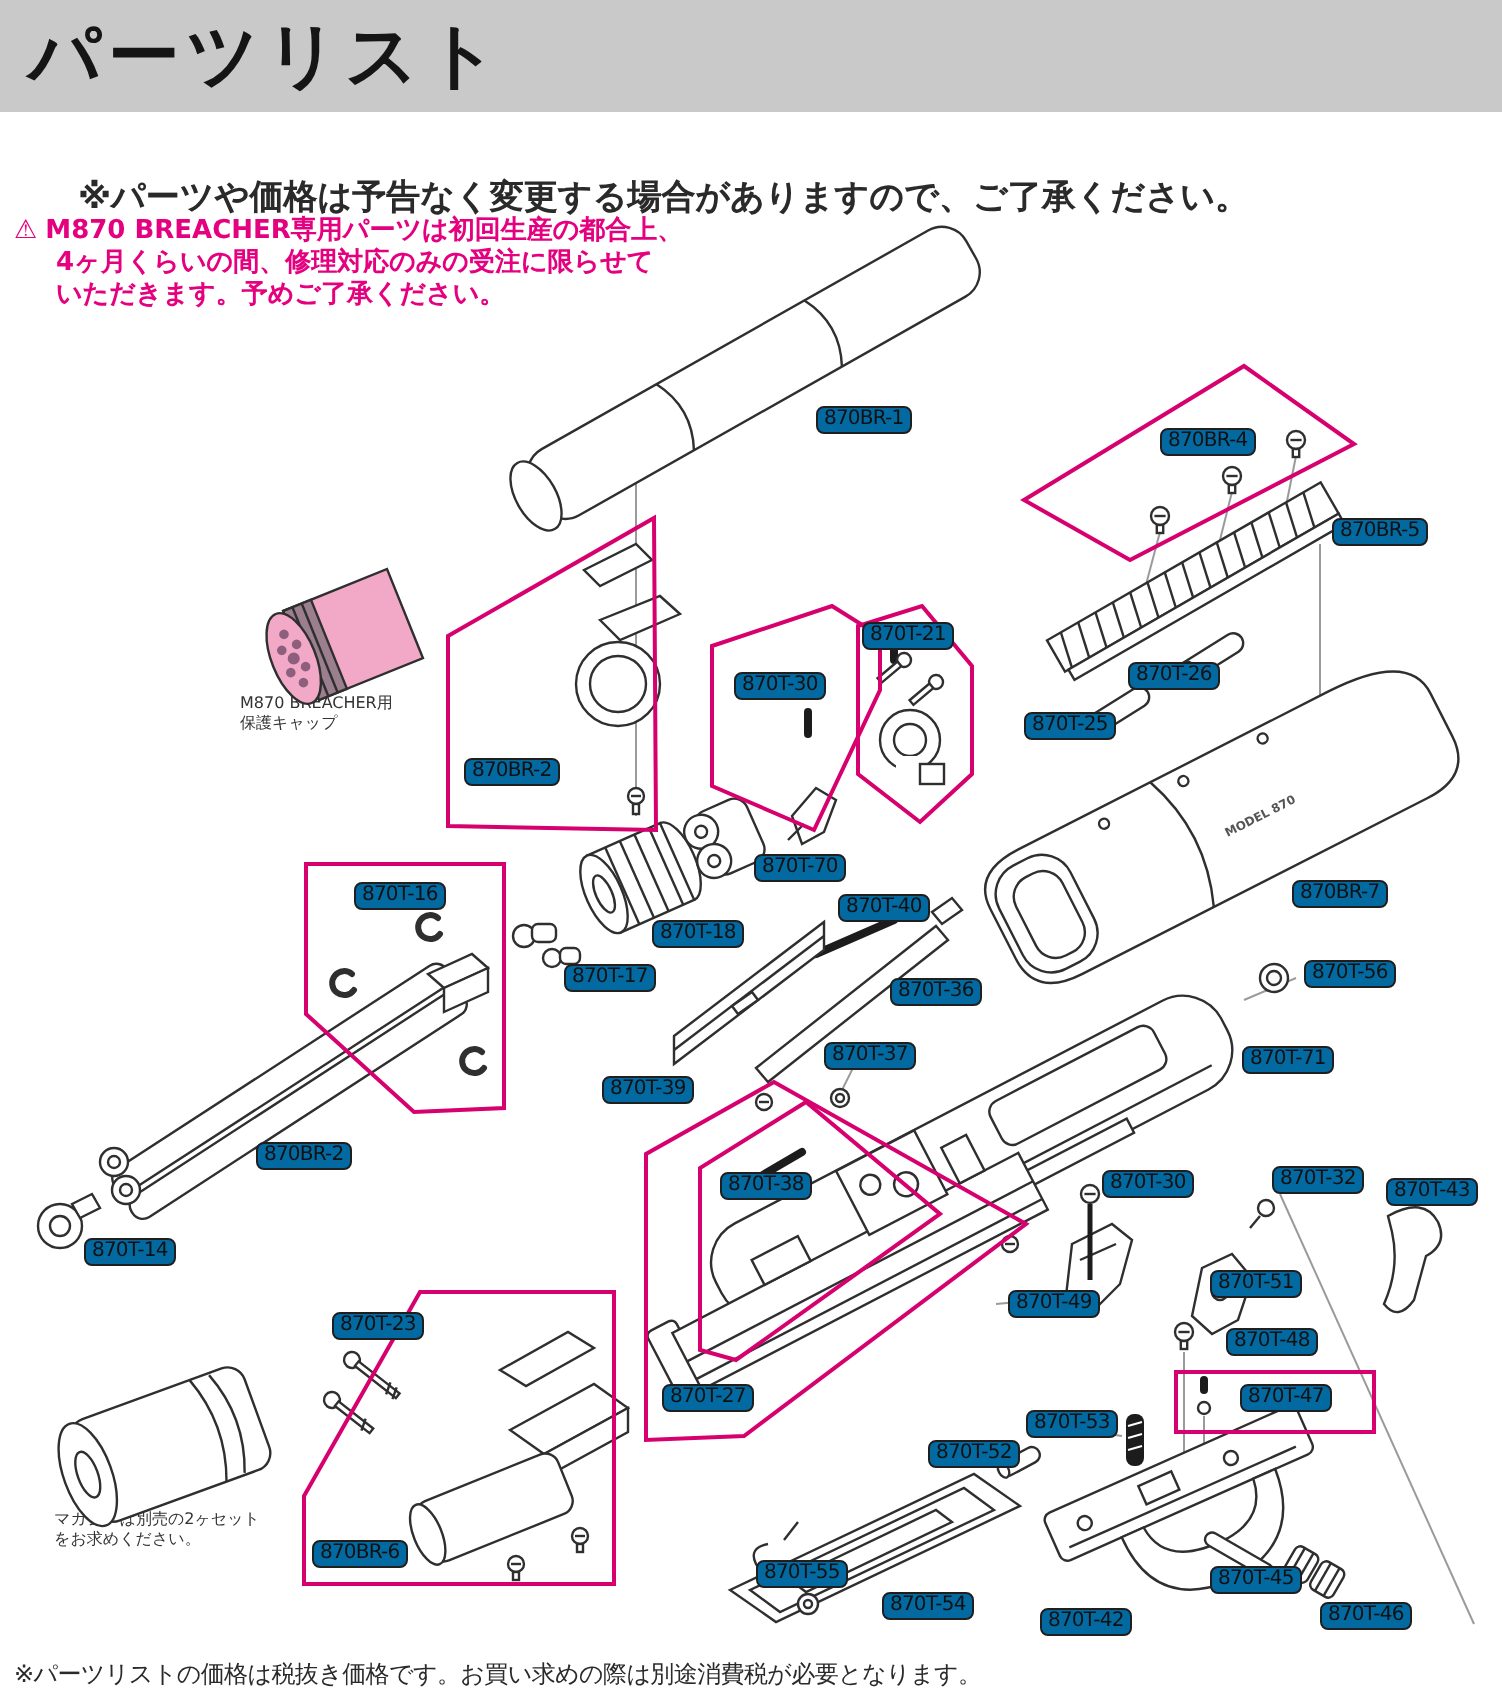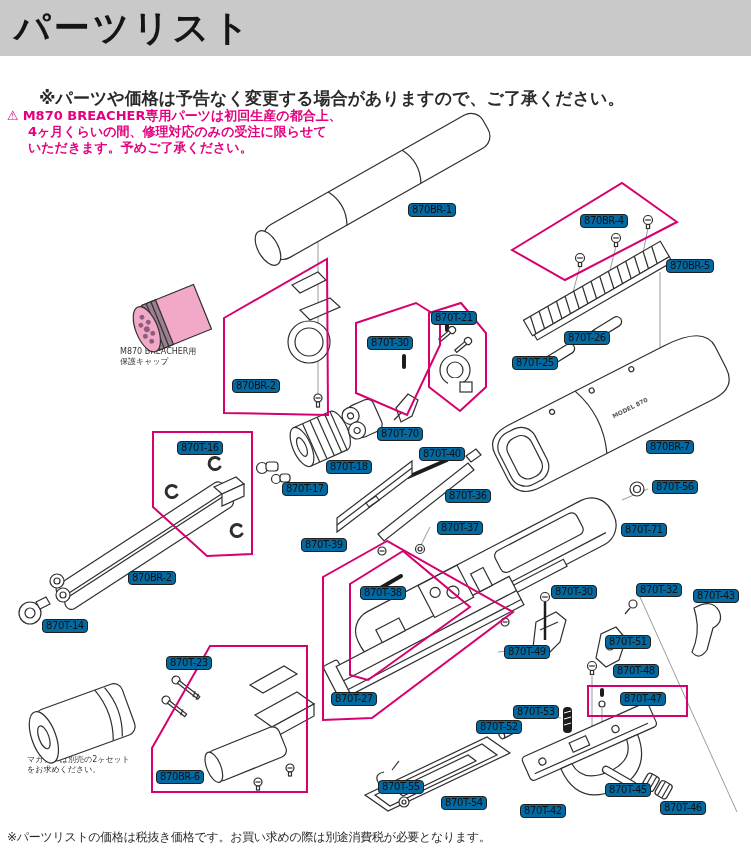--- a/index.html
+++ b/index.html
@@ -418,37 +418,37 @@
   <div class="plabel" style="left:512px;top:356px">870T-25</div>
   <div class="plabel" style="left:232px;top:379px">870BR-2</div>
   <div class="plabel" style="left:377px;top:427px">870T-70</div>
   <div class="plabel" style="left:419px;top:447px">870T-40</div>
   <div class="plabel" style="left:326px;top:460px">870T-18</div>
   <div class="plabel" style="left:177px;top:441px">870T-16</div>
   <div class="plabel" style="left:282px;top:482px">870T-17</div>
   <div class="plabel" style="left:445px;top:489px">870T-36</div>
   <div class="plabel" style="left:646px;top:440px">870BR-7</div>
   <div class="plabel" style="left:652px;top:480px">870T-56</div>
-  <div class="plabel" style="left:437px;top:521px">870T-37</div>
+  <div class="plabel" style="left:412px;top:521px">870T-37</div>
   <div class="plabel" style="left:301px;top:538px">870T-39</div>
   <div class="plabel" style="left:621px;top:523px">870T-71</div>
   <div class="plabel" style="left:128px;top:571px">870BR-2</div>
   <div class="plabel" style="left:42px;top:619px">870T-14</div>
   <div class="plabel" style="left:360px;top:586px">870T-38</div>
   <div class="plabel" style="left:551px;top:585px">870T-30</div>
   <div class="plabel" style="left:636px;top:583px">870T-32</div>
   <div class="plabel" style="left:693px;top:589px">870T-43</div>
   <div class="plabel" style="left:605px;top:635px">870T-51</div>
   <div class="plabel" style="left:504px;top:645px">870T-49</div>
   <div class="plabel" style="left:613px;top:664px">870T-48</div>
   <div class="plabel" style="left:620px;top:692px">870T-47</div>
   <div class="plabel" style="left:166px;top:656px">870T-23</div>
   <div class="plabel" style="left:331px;top:692px">870T-27</div>
   <div class="plabel" style="left:513px;top:705px">870T-53</div>
-  <div class="plabel" style="left:476px;top:720px">870T-52</div>
+  <div class="plabel" style="left:464px;top:720px">870T-52</div>
   <div class="plabel" style="left:156px;top:770px">870BR-6</div>
   <div class="plabel" style="left:378px;top:780px">870T-55</div>
   <div class="plabel" style="left:441px;top:796px">870T-54</div>
   <div class="plabel" style="left:520px;top:804px">870T-42</div>
   <div class="plabel" style="left:605px;top:783px">870T-45</div>
   <div class="plabel" style="left:660px;top:801px">870T-46</div>
 
   <div class="cap1">
     <div>M870 BREACHER用</div>
     <div>保護キャップ</div>

